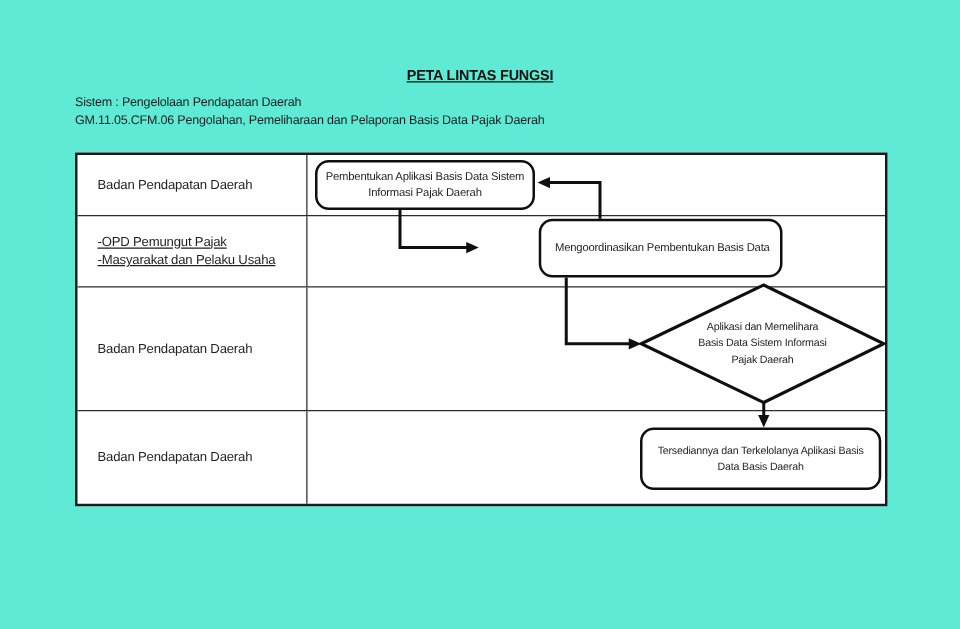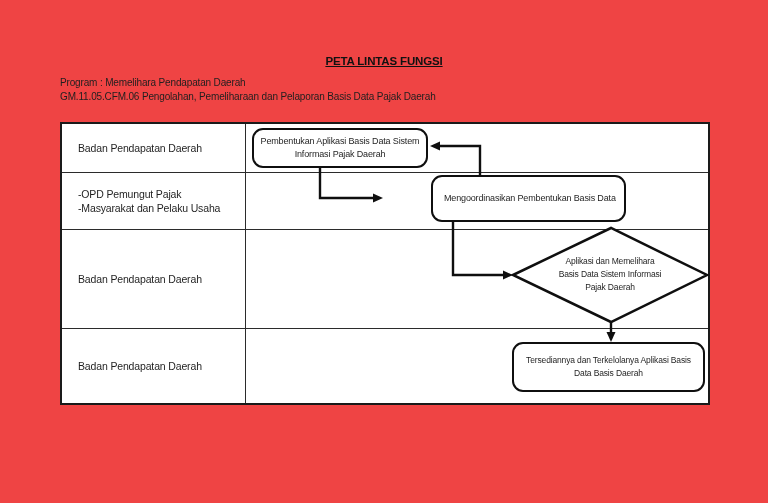--- a/index.html
+++ b/index.html
@@ -1,34 +1,34 @@
 <!DOCTYPE html>
 <html><head>
 <meta charset="utf-8">
 <style>
   html,body{margin:0;padding:0;background:#ffffff;}
   .canvas{
-    position:relative;width:768px;height:503px;background:#ef4444;
+    position:relative;width:768px;height:503px;background:#5eead4;
     font-family:"Liberation Sans", sans-serif;color:#1f1f1f;
     letter-spacing:-0.15px;overflow:hidden;
   }
   .page-title{
     position:absolute;left:0;top:55px;width:768px;text-align:center;
     font-size:11.5px;font-weight:bold;text-decoration:underline;color:#111;
   }
   .program-line1{position:absolute;left:60px;top:77px;font-size:10px;}
   .program-line2{position:absolute;left:60px;top:91px;font-size:10px;}
 
   .lane-table{
     position:absolute;left:60px;top:122px;width:650px;height:283px;
     border:2px solid #1a1a1a;box-sizing:border-box;background:#fff;
   }
   .lane{display:flex;box-sizing:border-box;}
   .lane-b{border-bottom:1px solid #2b2b2b;}
-  .r1{height:49px;} .r2{height:57px;} .r3{height:99px;} .r4{height:74px;}
+  .r1{height:49px;} .r2{height:57px;text-decoration:underline;} .r3{height:99px;} .r4{height:74px;}
   .actor-cell{
     width:184px;box-sizing:border-box;border-right:1px solid #2b2b2b;
     display:flex;flex-direction:column;justify-content:center;
     padding-left:16px;font-size:10.5px;line-height:1.35;
   }
   .activity-cell{flex:1;}
 
   svg.flow{position:absolute;left:0;top:0;width:768px;height:503px;pointer-events:none;}
 
   .node{
@@ -45,21 +45,21 @@
     position:absolute;left:535px;top:255px;width:150px;text-align:center;
     font-size:8.5px;line-height:1.55;color:#1f1f1f;
   }
 </style>
 </head>
 <body>
 
 <div class="canvas">
 
   <div class="page-title">PETA LINTAS FUNGSI</div>
-  <div class="program-line1">Program : Memelihara Pendapatan Daerah</div>
+  <div class="program-line1">Sistem : Pengelolaan Pendapatan Daerah</div>
   <div class="program-line2">GM.11.05.CFM.06 Pengolahan, Pemeliharaan dan Pelaporan Basis Data Pajak Daerah</div>
 
   <div class="lane-table">
     <div class="lane lane-b r1">
       <div class="actor-cell">
         <span>Badan Pendapatan Daerah</span>
       </div>
       <div class="activity-cell"></div>
     </div>
     <div class="lane lane-b r2">

